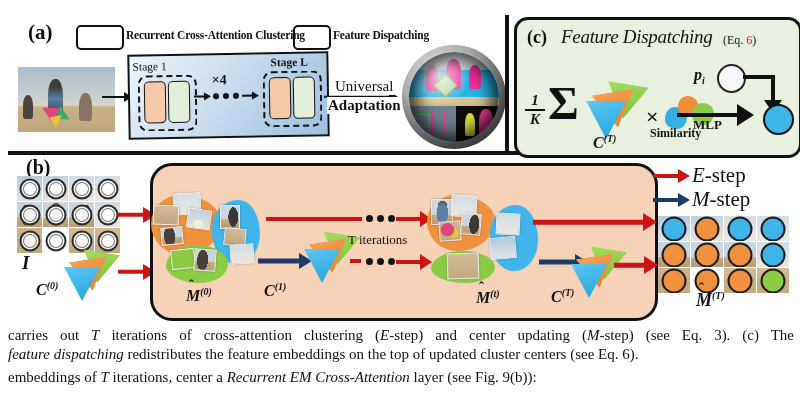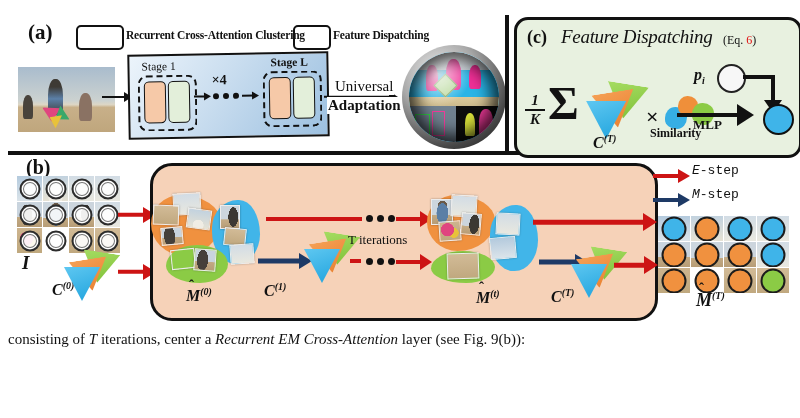--- a/index.html
+++ b/index.html
@@ -48,21 +48,21 @@
   #a-bluebox { left:128px; top:53px; width:197px; height:81px; border:2.5px solid #111;
                background:linear-gradient(125deg,#ecf4fb 0%,#c9ddef 45%,#9cc0e0 100%);
                transform:rotate(-1deg); }
   .stagebox { position:absolute; width:55px; height:52px; border:2px dashed #111; border-radius:9px; }
   #sb1 { left:8px;  top:19px; }
   #sbL { left:133px; top:17px; }
   .innerrect { position:absolute; top:4px; width:20px; height:40px; border:1.5px solid #111; border-radius:5px; }
   .ir-o { left:4px;  background:#f6c9a8; }
   .ir-g { left:28px; background:#e3efda; }
   .stagelbl { position:absolute; font-size:11.5px; }
-  #st1-lbl { left:12px; top:4px; }
+  #st1-lbl { left:3px; top:4px; }
   #stL-lbl { left:141px; top:2px;font-weight:bold; }
   #ba1 { left:64px;  top:35px; width:17px; height:11px; --sh:2px; --hh:4.5px; --hw:7px; }
   #ba2 { left:112px; top:35px; width:17px; height:11px; --sh:2px; --hh:4.5px; --hw:7px; }
   #b-x4 { left:82px; top:17px; font-size:14px; font-weight:bold; }
   #b-dots { left:83px; top:38px; }
 
   #a-arrow-in { left:102px; top:91px; width:30px; height:12px; --sh:2px; --hh:5px; --hw:8px; }
   #a-univ-arrow { left:324px; top:90px; width:74px; height:13px; --sh:2.5px; --hh:6px; --hw:9px; }
   #a-univ1 { left:334px; top:78px; font-size:15px; font-weight:normal; background:#fff; padding:0 1px; }
   #a-univ2 { left:327px; top:97px; font-size:15px; font-weight:bold; background:#fff; padding:0 1px; }
@@ -173,21 +173,21 @@
   .ph-kite-b { background:radial-gradient(circle 8px at 45% 50%,#3aa86a 80%,rgba(0,0,0,0) 85%),
                radial-gradient(circle 5px at 72% 35%,#2fb3c9 80%,rgba(0,0,0,0) 85%),
                linear-gradient(180deg,#ccb causes#,#bfa87e); }
   .ph-sand { background:linear-gradient(180deg,#d2bb97,#c0a87f); }
 
   #b-I { left:22px; top:252px; font-size:19px; font-weight:bold; font-style:italic; }
   .sym { position:absolute; font-size:16px; font-weight:bold; font-style:italic; white-space:nowrap; }
   .sym sup { font-size:10px; font-weight:bold; font-style:italic; }
   .mh { position:relative; display:inline-block; }
   .mh .hat { position:absolute; left:3px; top:-10px; font-size:15px; font-weight:bold; font-style:normal; }
-  #b-C0 { left:52px; top:280px; }
+  #b-C0 { left:36px; top:280px; }
   #tri-c0 { left:64px; top:252px; }
   #b-ra1 { left:118px; top:206px; width:38px; height:17px; --sh:4.5px; --hh:8.5px; --hw:13px; }
   #b-ra2 { left:118px; top:263px; width:38px; height:17px; --sh:4.5px; --hh:8.5px; --hw:13px; }
 
   #b-obox { left:150px; top:163px; width:502px; height:152px; background:#f6d2b8;
             border:3.5px solid #111; border-radius:22px; }
   #b-title { left:155px; top:166px; width:492px; text-align:center; }
   #b-title .t { font-size:17px; font-style:italic; letter-spacing:-0.2px; }
   #b-title .eqtag2 { font-size:12px; }
   #b-title .num { color:#e01010; }
@@ -218,21 +218,21 @@
   #mt-g { left:431px; top:251px; width:64px; height:32px; }
   #lbl-mt { left:476px; top:288px; }
   #b-na2 { left:539px; top:253px; width:49px; height:17px; --sh:5px; --hh:8.5px; --hw:13px; }
   #tri-ct { left:571px; top:249px; }
   #b-CT { left:551px; top:287px; }
   #b-ra5 { left:533px; top:213px; width:124px; height:18px; --sh:4.5px; --hh:9px; --hw:14px; }
   #b-ra6 { left:614px; top:256px; width:44px; height:18px; --sh:4.5px; --hh:9px; --hw:14px; }
 
   #leg-e-arr { left:653px; top:168px; width:37px; height:15px; --sh:4px; --hh:7.5px; --hw:12px; }
   #leg-m-arr { left:653px; top:192px; width:37px; height:15px; --sh:4px; --hh:7.5px; --hw:12px; }
-  .steplbl { position:absolute; font-size:13px;font-family:Liberation Mono, monospace; }
+  .steplbl { position:absolute; font-size:21px; }
   #leg-e { left:692px; top:163px; }
   #leg-m { left:692px; top:187px; }
   #lbl-mT { left:696px; top:290px; font-size:18px; }
 
   
   #caption { left:8px; top:326px; width:786px; font-size:15px; line-height:19px; }
   .cap-line { white-space:nowrap; }
   .cap-line.just { white-space:normal; text-align:justify; text-align-last:justify; height:19px; overflow:hidden; }
   .cap-line.para { margin-top:4px; }
   .cap-line .i { font-style:italic; }
@@ -507,15 +507,17 @@
       <div class="cell ph-sand">
         <div class="dot" style="background: rgb(240, 145, 63);"></div>
       </div>
       <div class="cell ph-sand">
         <div class="dot" style="background: rgb(139, 203, 69);"></div>
       </div>
     </div>
   <div class="sym" id="lbl-mT"><span class="mh"><span class="hat">ˆ</span><span>M</span></span><sup>(T)</sup></div>
 
   <div class="abs" id="caption">
-      <div class="cap-line para"><span>consisting of </span><span class="i">T</span><span> iterations, center a </span><span class="i">Recurrent EM Cross-Attention</span><span> layer (see Fig. 9(b)):</span></div>
+      <div class="cap-line just"><span>carries out </span><span class="i">T</span><span> iterations of cross-attention clustering (</span><span class="i">E</span><span>-step) and center updating (</span><span class="i">M</span><span>-step) (see Eq. 3). (c) The</span></div>
+      <div class="cap-line"><span class="i">feature dispatching</span><span> redistributes the feature embeddings on the top of updated cluster centers (see Eq. 6).</span></div>
+      <div class="cap-line para"><span>embeddings of </span><span class="i">T</span><span> iterations, center a </span><span class="i">Recurrent EM Cross-Attention</span><span> layer (see Fig. 9(b)):</span></div>
     </div>
 </div>
 
 </body></html>

